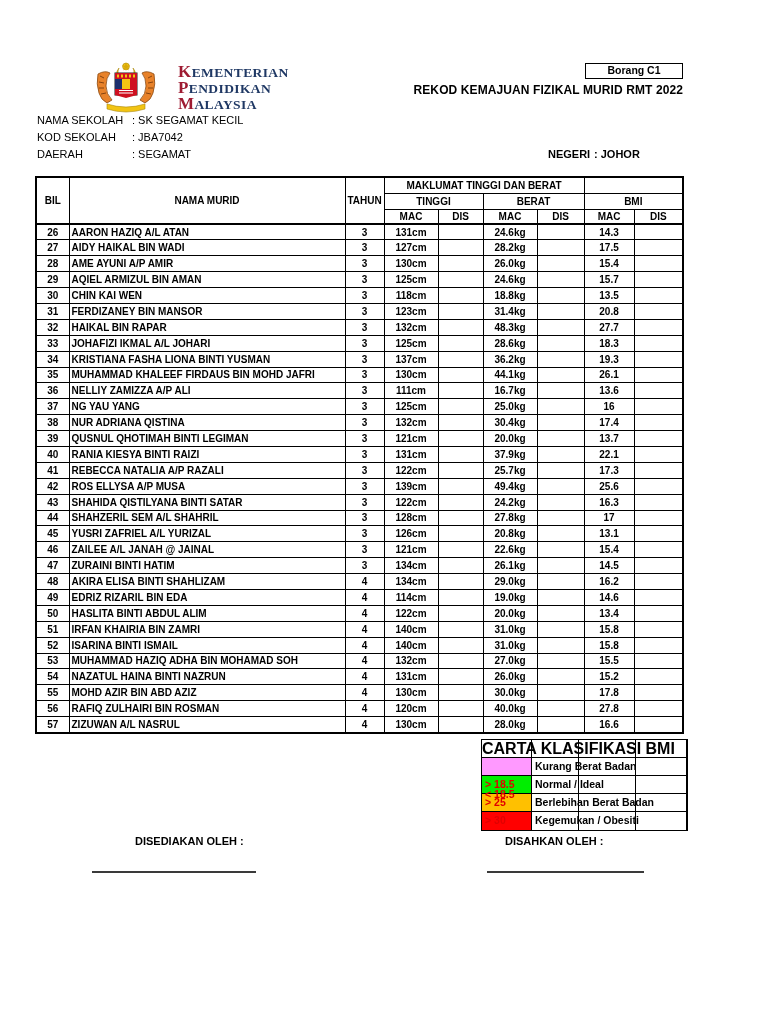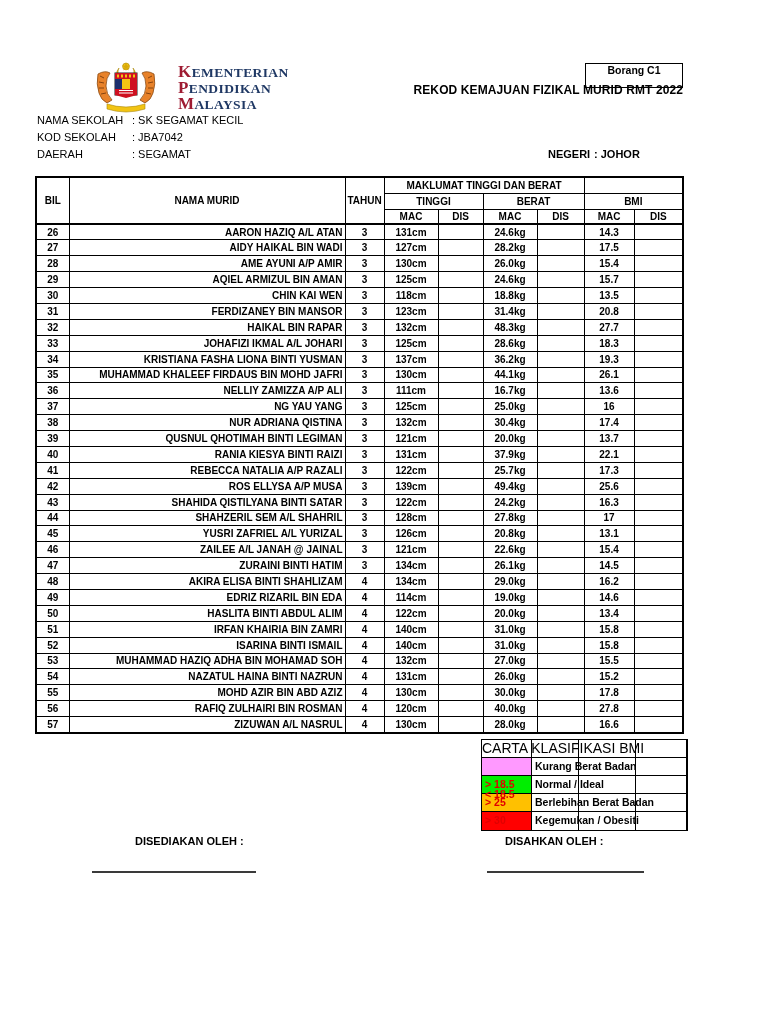--- a/index.html
+++ b/index.html
@@ -8,21 +8,21 @@
   .page { position:absolute; left:0; top:0; width:768px; height:1024px; background:#fff; }
 
   
   .logo-wrap { position:absolute; left:95px; top:60px; display:flex; align-items:flex-start;gap:16px; }
   .arms { width:62px; height:54px; }
   .ministry-text { margin-left:5px; margin-top:4px; }
   .ministry-line { font-family:"Liberation Serif","DejaVu Serif",serif; font-weight:bold;
     font-size:13.5px; line-height:15px; color:#1f3864; letter-spacing:0.4px; }
   .ministry-line::first-letter { color:#9e1b32; font-size:17px; }
 
-  .borang-box { position:absolute; left:585px; top:63px; width:98px; height:25px;
+  .borang-box { position:absolute; left:585px; top:63px; width:98px; height:16px;
     border:1.6px solid #000; text-align:center; font-size:10.5px; font-weight:bold; line-height:13px; }
   .doc-title { position:absolute; left:390px; top:83px; width:293px; text-align:right;
     font-size:12px; font-weight:bold; letter-spacing:0.1px; }
 
   
   .school-info { position:absolute; left:37px; top:112px; font-size:11px; font-weight:normal; }
   .info-row { display:flex; line-height:17px; }
   .info-label { width:95px; }
   .negeri { position:absolute; left:548px; top:146px; font-size:11px; font-weight:bold; display:flex; line-height:17px; }
   .negeri .info-label { width:46px; }
@@ -31,36 +31,36 @@
   table.main { position:absolute; left:35px; top:176px; width:647px;
     border-collapse:collapse; table-layout:fixed; }
   table.main th, table.main td { border:1px solid #000; font-size:10px; font-weight:bold;
     padding:0 2px; overflow:hidden; white-space:nowrap; }
   table.main { border:2px solid #000; }
   table.main thead tr { height:16px; }
   table.main thead tr.h3 { height:15px; }
   table.main tbody tr { height:15.9px; }
   table.main th { text-align:center; vertical-align:middle; }
   td.c-bil { text-align:center; }
-  td.c-nama { text-align:right; }
+  td.c-nama { text-align:left; }
   td.c-tahun { text-align:center; }
   td.c-num { text-align:center; }
   table.main thead tr.h3 th, table.main thead { border-bottom:2px solid #000; }
 
   
   .bmi-chart { position:absolute; left:481px; top:739px; width:207px; border:1.8px solid #000; }
   .bmi-row { position:relative; display:flex; height:18px; border-bottom:1px solid #000; }
   .bmi-row:last-child { border-bottom:none; }
   .bmi-c { height:100%; border-right:1px solid #000; }
   .bmi-c:last-child { border-right:none; }
   .bmi-c1 { width:50px; } .bmi-c2 { width:47px; } .bmi-c3 { width:57px; } .bmi-c4 { flex:1; }
   .bmi-range { position:absolute; left:3px; top:0; line-height:17px; font-size:10.5px; font-weight:bold; color:#e00000; z-index:2; }
   .bmi-label { position:absolute; left:53px; top:0; line-height:17px; font-size:10.5px; font-weight:bold; white-space:nowrap; z-index:2; }
   .bmi-title { position:absolute; left:0; top:0; width:154px; line-height:17px;
-    font-size:14px; font-weight:normal; white-space:nowrap; z-index:2; }
+    font-size:16px; font-weight:bold; white-space:nowrap; z-index:2; }
 
   
   .sig-label { position:absolute; font-size:11px; font-weight:bold; }
   .sig-prepared { left:135px; top:835px; }
   .sig-approved { left:505px; top:835px; }
   .sig-line { position:absolute; border-top:2px solid #3a3a3a; }
   .sig-line-1 { left:92px; top:871px; width:164px; }
   .sig-line-2 { left:487px; top:871px; width:157px; }
 </style>
 </head>

